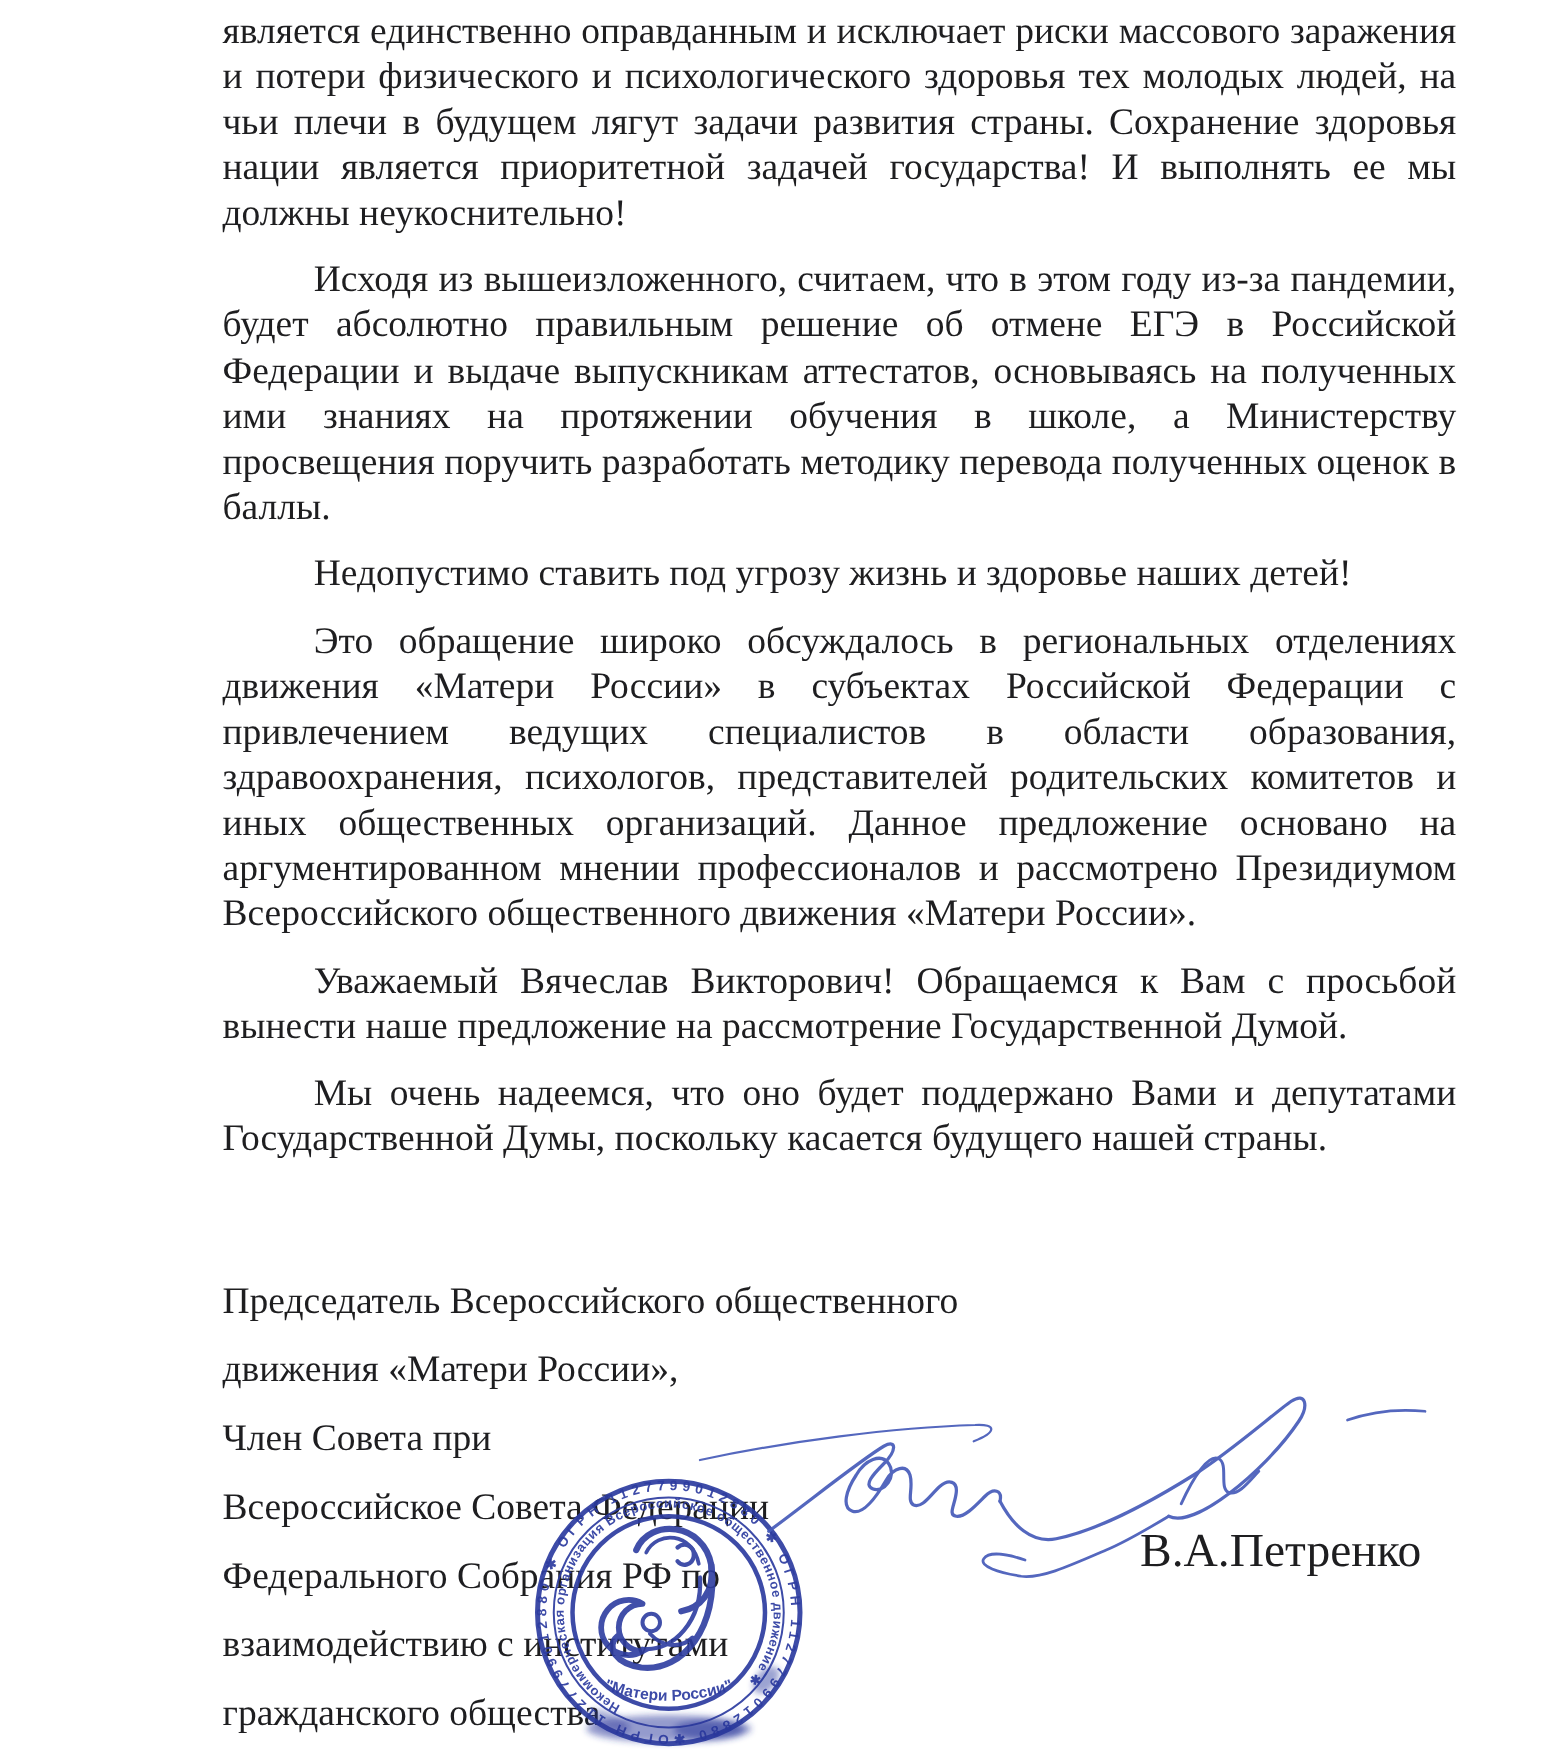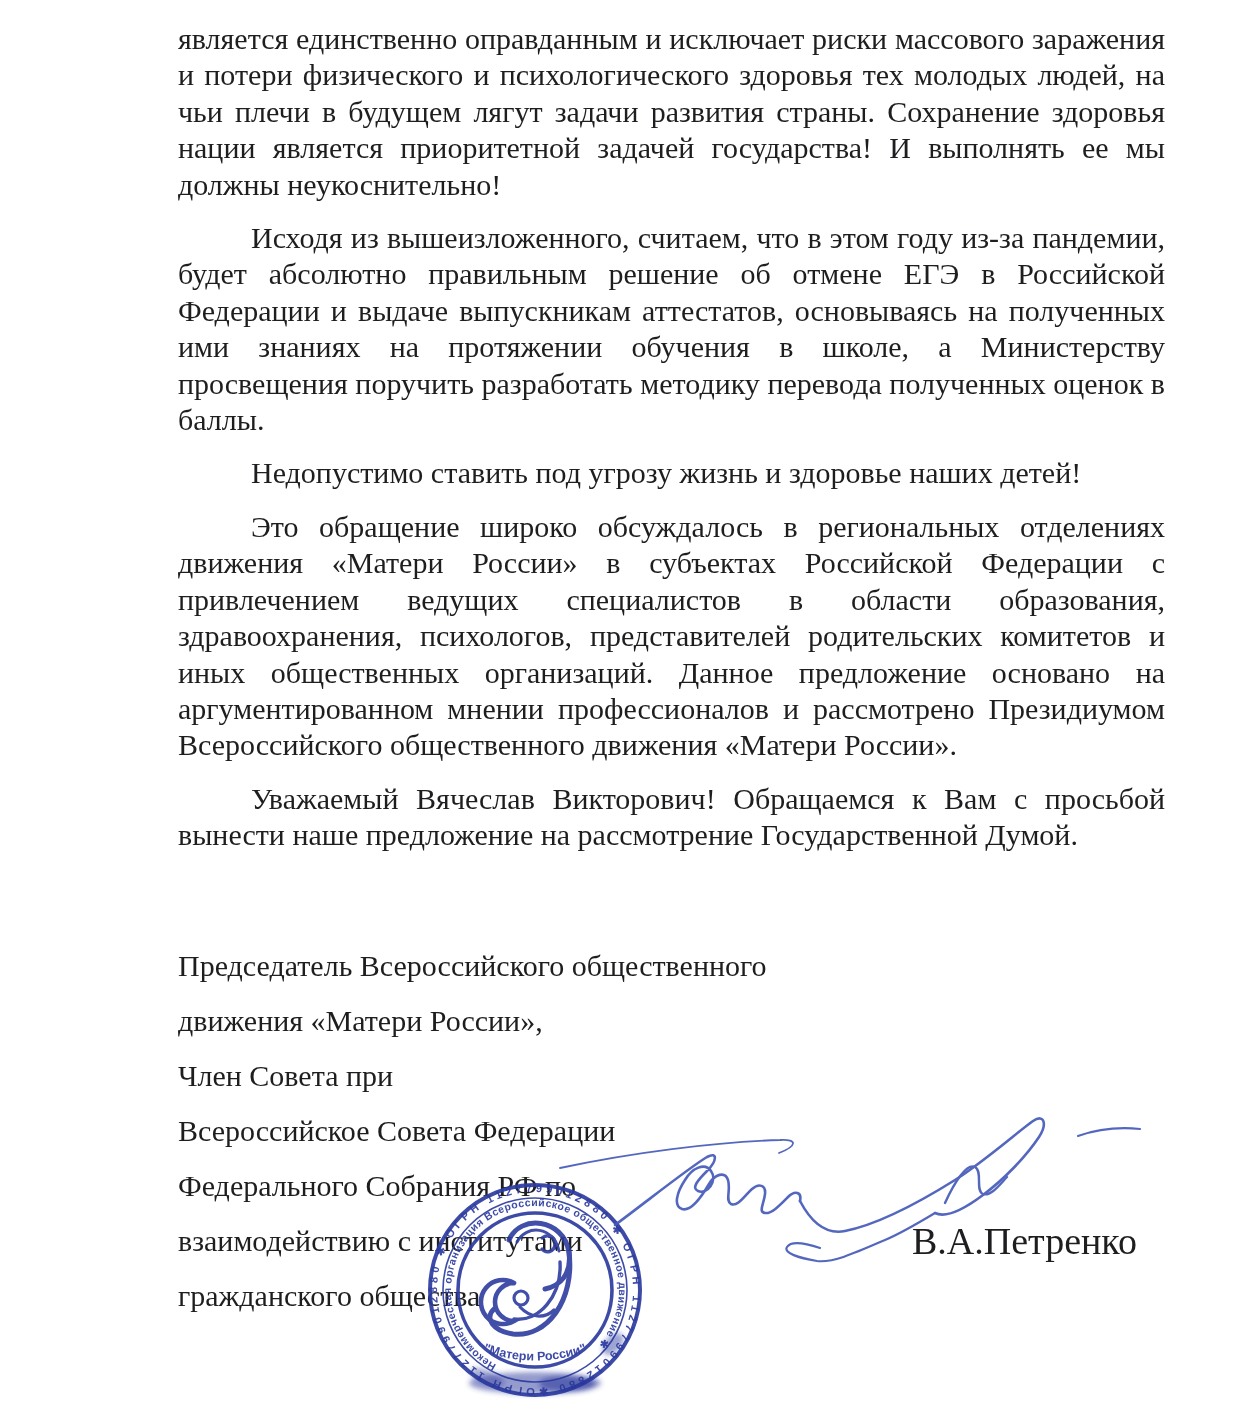--- a/index.html
+++ b/index.html
@@ -8,21 +8,21 @@
     font-family:"Liberation Serif", serif;color:#1e1e20;
   }
   .page{position:absolute;inset:0;}
   .letter{position:absolute;left:178px;top:0;width:987px;padding-top:7px;}
   .letter p{
     margin:0 0 17px 0;
     font-size:30px;line-height:36.4px;
     text-align:justify;text-align-last:left;
     text-indent:73px;
   }
-  .letter p.cont{text-indent:0;margin-top:14px;}
+  .letter p.cont{text-indent:0;}
   .letter b{font-weight:normal;}
   .sig-block{margin-top:94px;font-size:30px;line-height:35px;}
   .sig-block div{white-space:nowrap;margin-top:20px;}
   .signer{
     position:absolute;left:912px;top:1226px;
     font-size:38px;line-height:30px;white-space:nowrap;z-index:5;
   }
   .stamp-svg{position:absolute;left:417px;top:1172px;width:236px;height:236px;z-index:3;pointer-events:none;}
   .sign-svg{position:absolute;left:555px;top:1085px;width:620px;height:200px;z-index:4;pointer-events:none;}
 </style>
@@ -30,20 +30,21 @@
 <body>
 
 <div class="page">
 
   <main class="letter">
     <p class="cont">является единственно оправданным и исключает риски массового заражения и потери физического и психологического здоровья тех молодых людей, на чьи плечи в будущем лягут задачи развития страны. Сохранение здоровья нации является приоритетной задачей государства! И выполнять ее мы должны неукоснительно!</p>
     <p>Исходя из вышеизложенного, считаем, что в этом году из-за пандемии, будет абсолютно правильным решение об отмене ЕГЭ в Российской Федерации и выдаче выпускникам аттестатов, основываясь на полученных ими знаниях на протяжении обучения в школе, а Министерству просвещения поручить разработать методику перевода полученных оценок в баллы.</p>
     <p>Недопустимо ставить под угрозу жизнь и здоровье наших детей!</p>
     <p>Это обращение широко обсуждалось в региональных отделениях движения «Матери России» в субъектах Российской Федерации с привлечением ведущих специалистов в области образования, здравоохранения, психологов, представителей родительских комитетов и иных общественных организаций. Данное предложение основано на аргументированном мнении профессионалов и рассмотрено Президиумом Всероссийского общественного движения «Матери России».</p>
     <p><b>Уважаемый Вячеслав Викторович!</b><span> Обращаемся к Вам с просьбой вынести наше предложение на рассмотрение Государственной Думой.</span></p>
+    <p>Мы очень надеемся, что оно будет поддержано Вами и депутатами Государственной Думы, поскольку касается будущего нашей страны.</p>
 
     <div class="sig-block">
       <div>Председатель Всероссийского общественного</div>
       <div>движения «Матери России»,</div>
       <div>Член Совета при</div>
       <div>Всероссийское Совета Федерации</div>
       <div>Федерального Собрания РФ по</div>
       <div>взаимодействию с институтами</div>
       <div>гражданского общества</div>
     </div>

